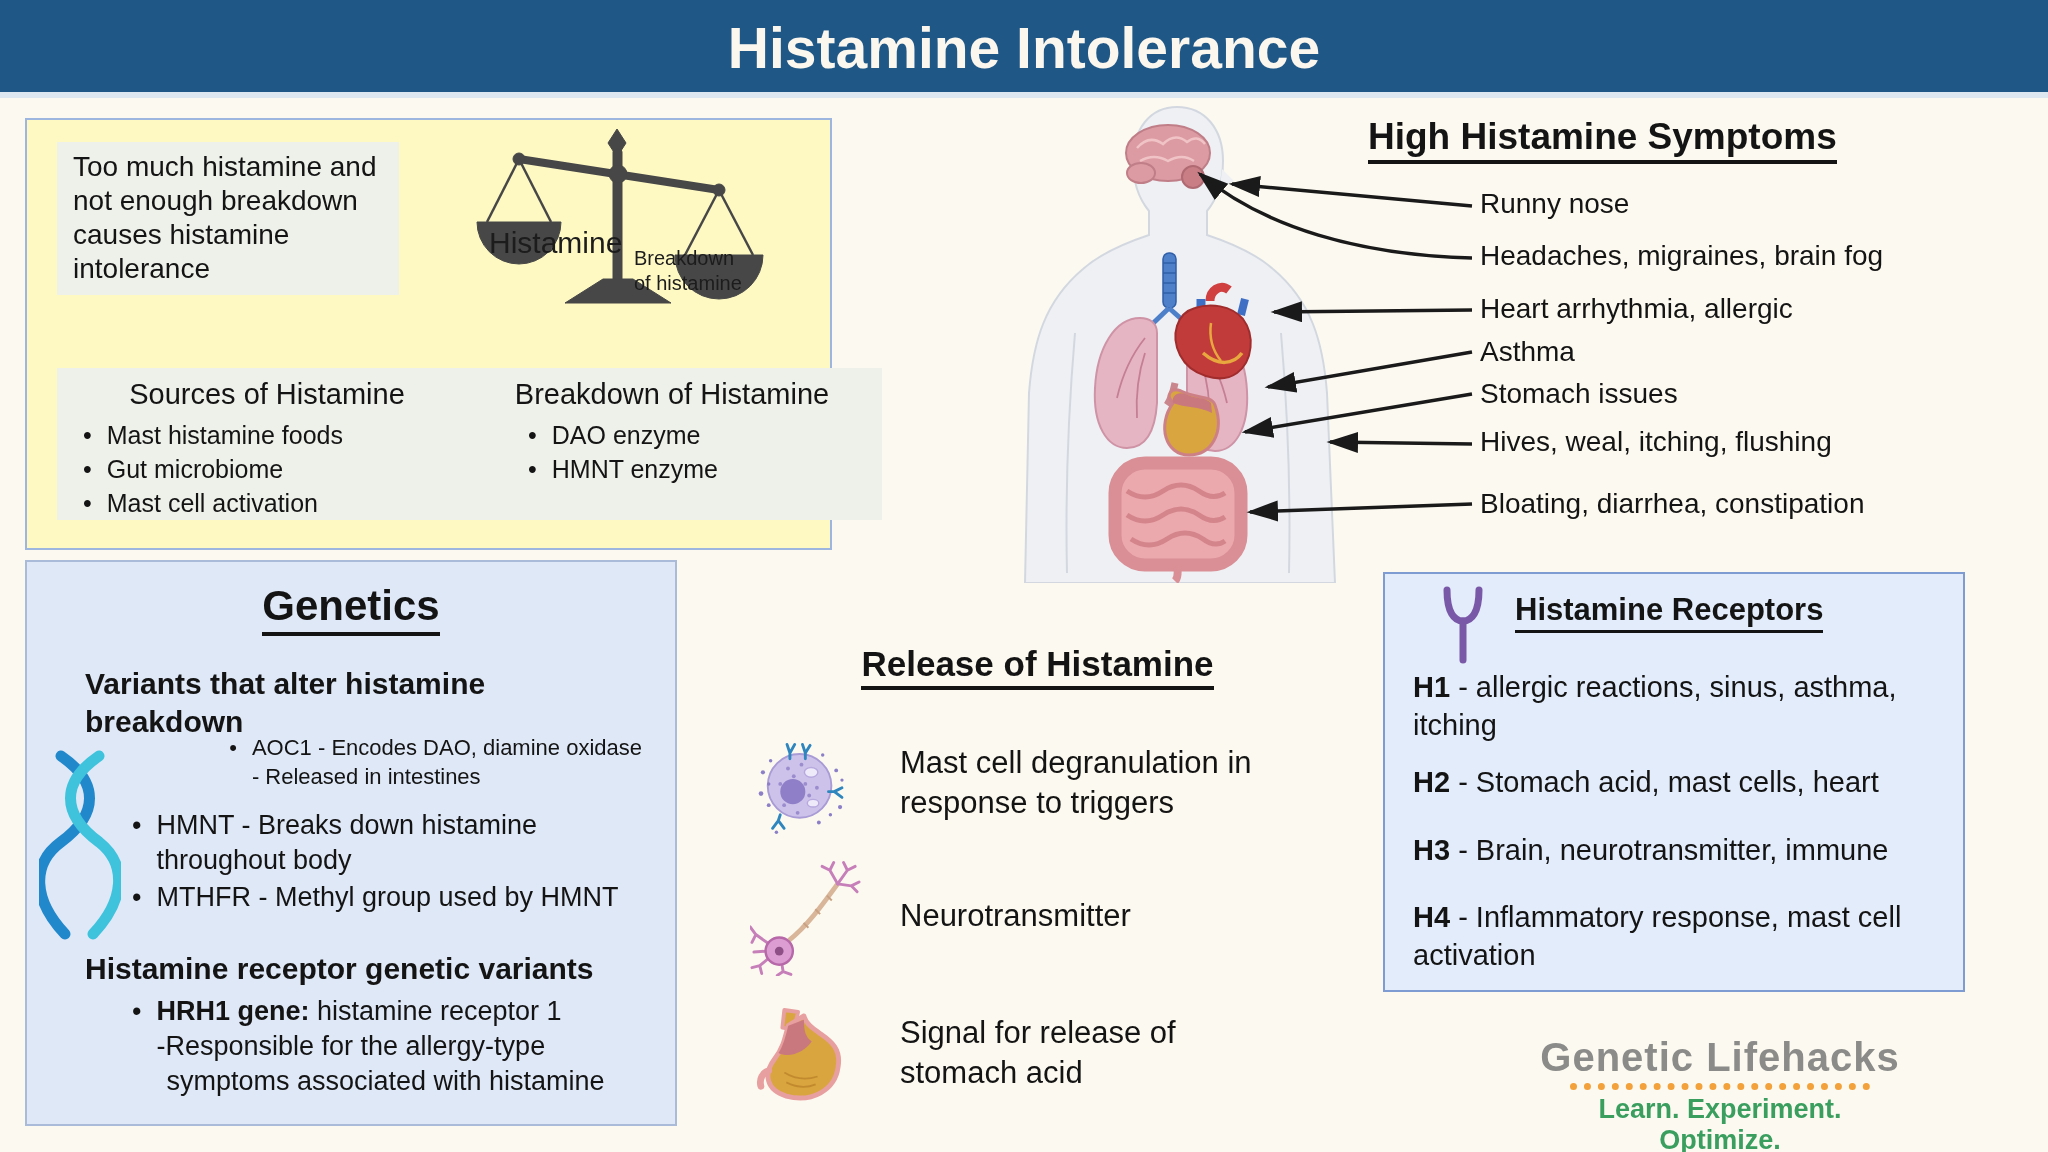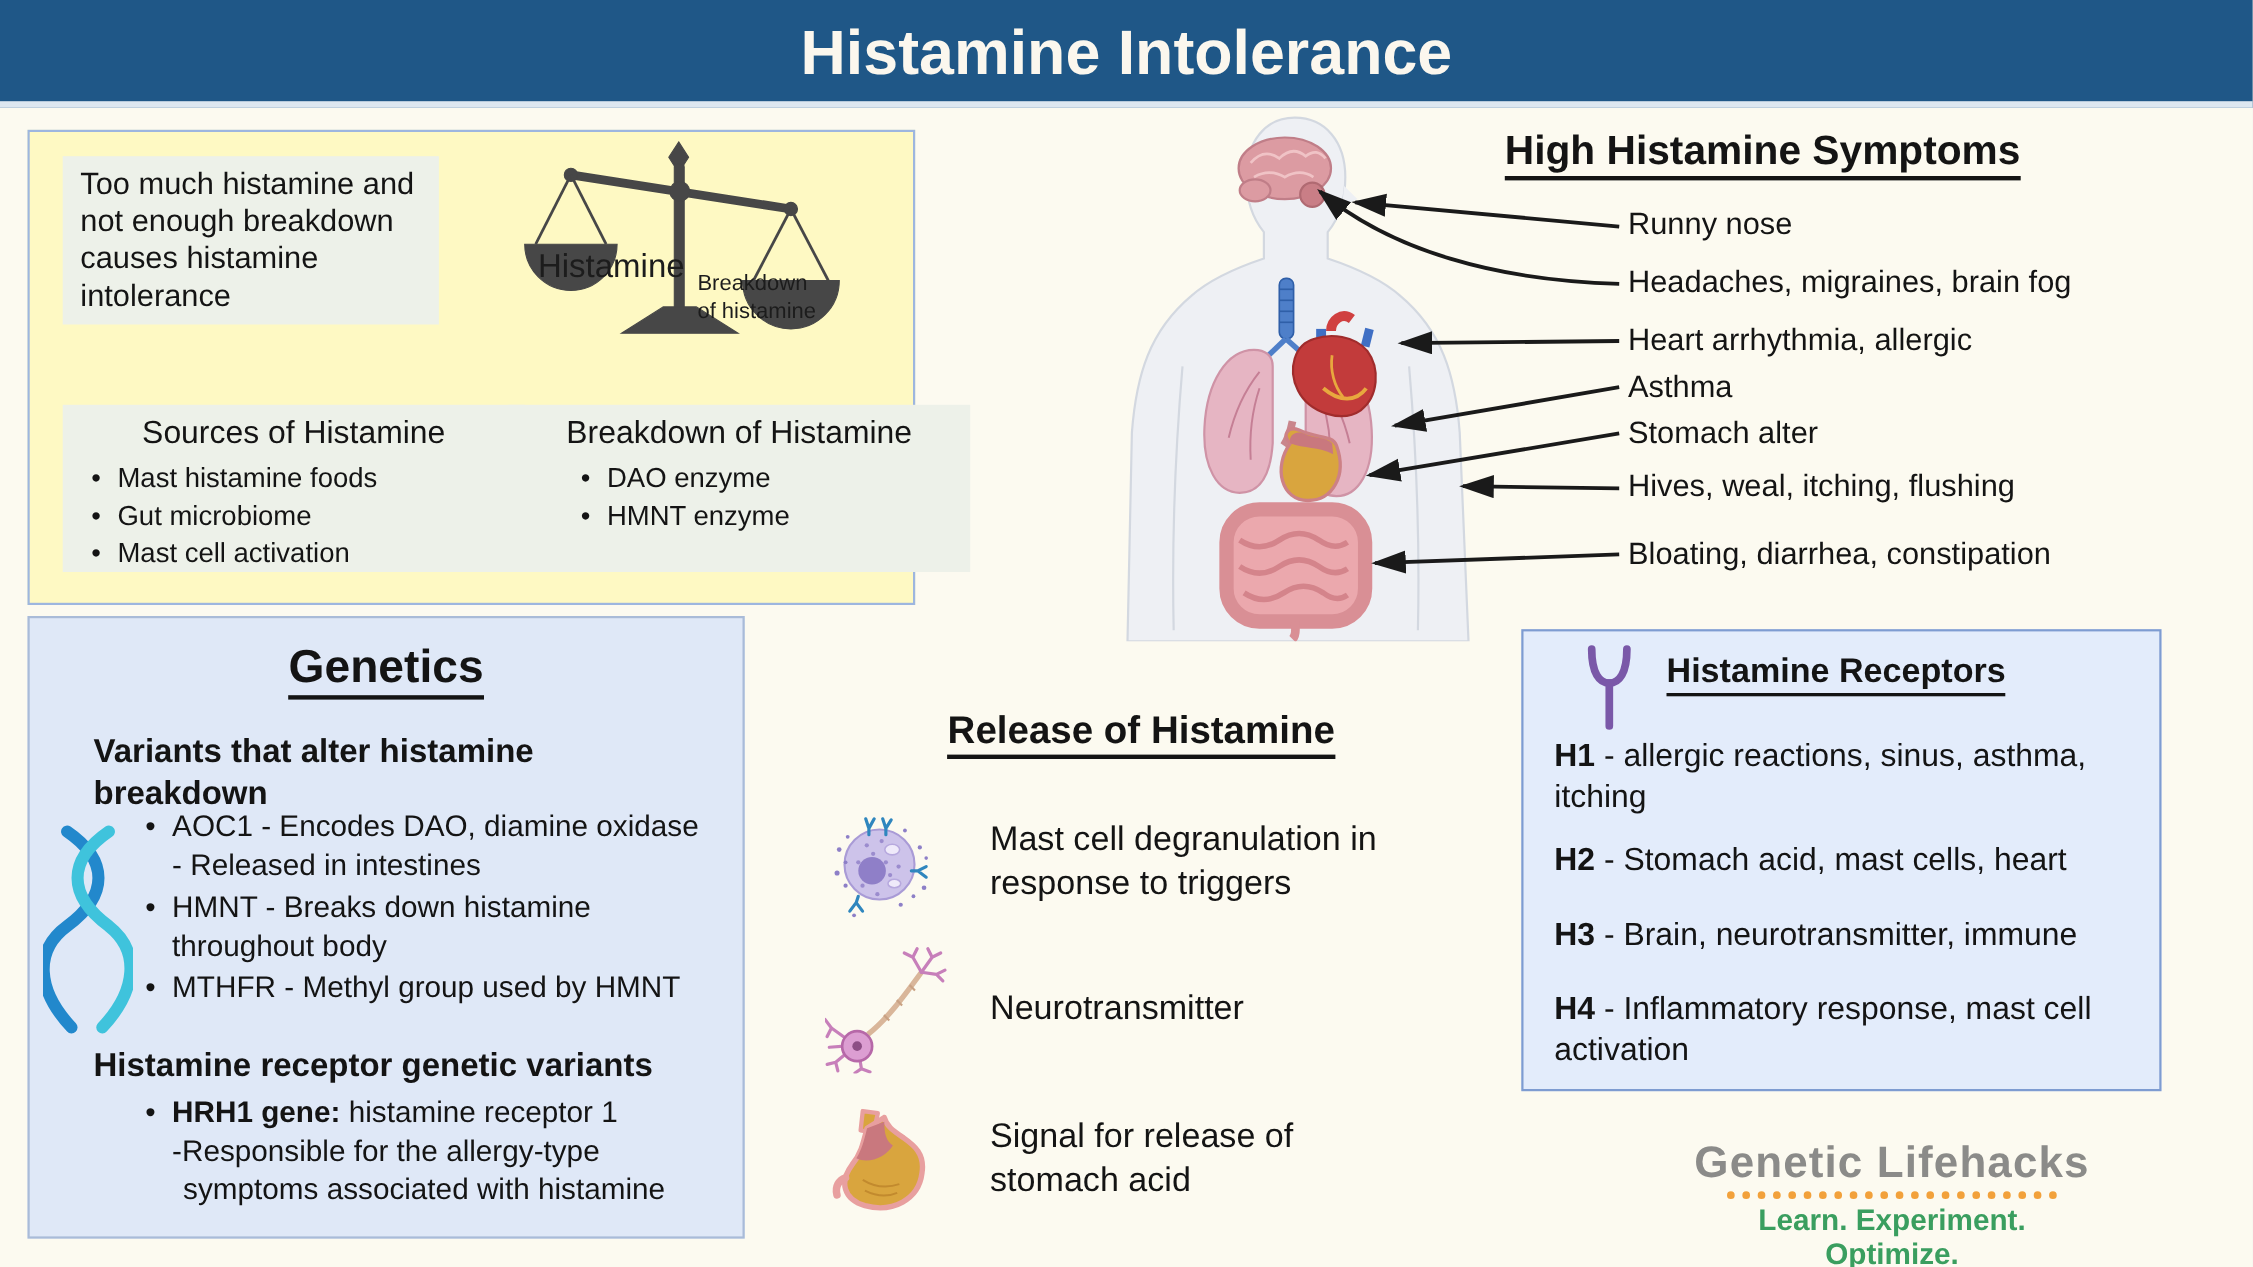--- a/index.html
+++ b/index.html
@@ -208,39 +208,39 @@
       <path d="M472,344 L330,342" marker-end="url(#ah)"></path>
       <path d="M472,404 L250,412" marker-end="url(#ah)"></path>
     </g>
   </svg>
 
   <div id="symptoms-title" class="abs">High Histamine Symptoms</div>
   <div class="abs symptom" style="top:188px;">Runny nose</div>
   <div class="abs symptom" style="top:240px;">Headaches, migraines, brain fog</div>
   <div class="abs symptom" style="top:293px;">Heart arrhythmia, allergic</div>
   <div class="abs symptom" style="top:336px;">Asthma</div>
-  <div class="abs symptom" style="top:378px;">Stomach alter</div>
+  <div class="abs symptom" style="top:378px;">Stomach issues</div>
   <div class="abs symptom" style="top:426px;">Hives, weal, itching, flushing</div>
   <div class="abs symptom" style="top:488px;">Bloating, diarrhea, constipation</div>
 
   <div id="genetics-box" class="abs">
     <div id="genetics-title" class="abs">
       <span>Genetics</span>
     </div>
     <div id="gen-sub1" class="abs gen-subhead">Variants that alter histamine breakdown</div>
 
     <svg id="dna-svg" class="abs" viewBox="0 0 82 190">
       <g fill="none" stroke-width="11" stroke-linecap="round">
         <path d="M22,6 C60,32 60,64 22,92 C-8,114 -6,150 26,184" stroke="#2288cc"></path>
         <path d="M60,6 C22,32 22,64 60,92 C88,114 86,150 54,184" stroke="#3fc3dc"></path>
       </g>
     </svg>
 
     <div id="gen-bullets">
-      <div class="bullet abs" style="left:105px; top:172px; width:510px; font-size:27px; line-height:1.3;">
+      <div class="bullet abs" style="left:105px; top:172px; width:510px; font-size:22px; line-height:1.3;justify-content:flex-end;">
         <div>
           <div>AOC1 - Encodes DAO, diamine oxidase</div>
           <div>- Released in intestines</div>
         </div>
       </div>
       <div class="bullet abs" style="left:105px; top:246px; width:510px; font-size:27px; line-height:1.3;">
         <div>
           <div>HMNT - Breaks down histamine</div>
           <div>throughout body</div>
         </div>

